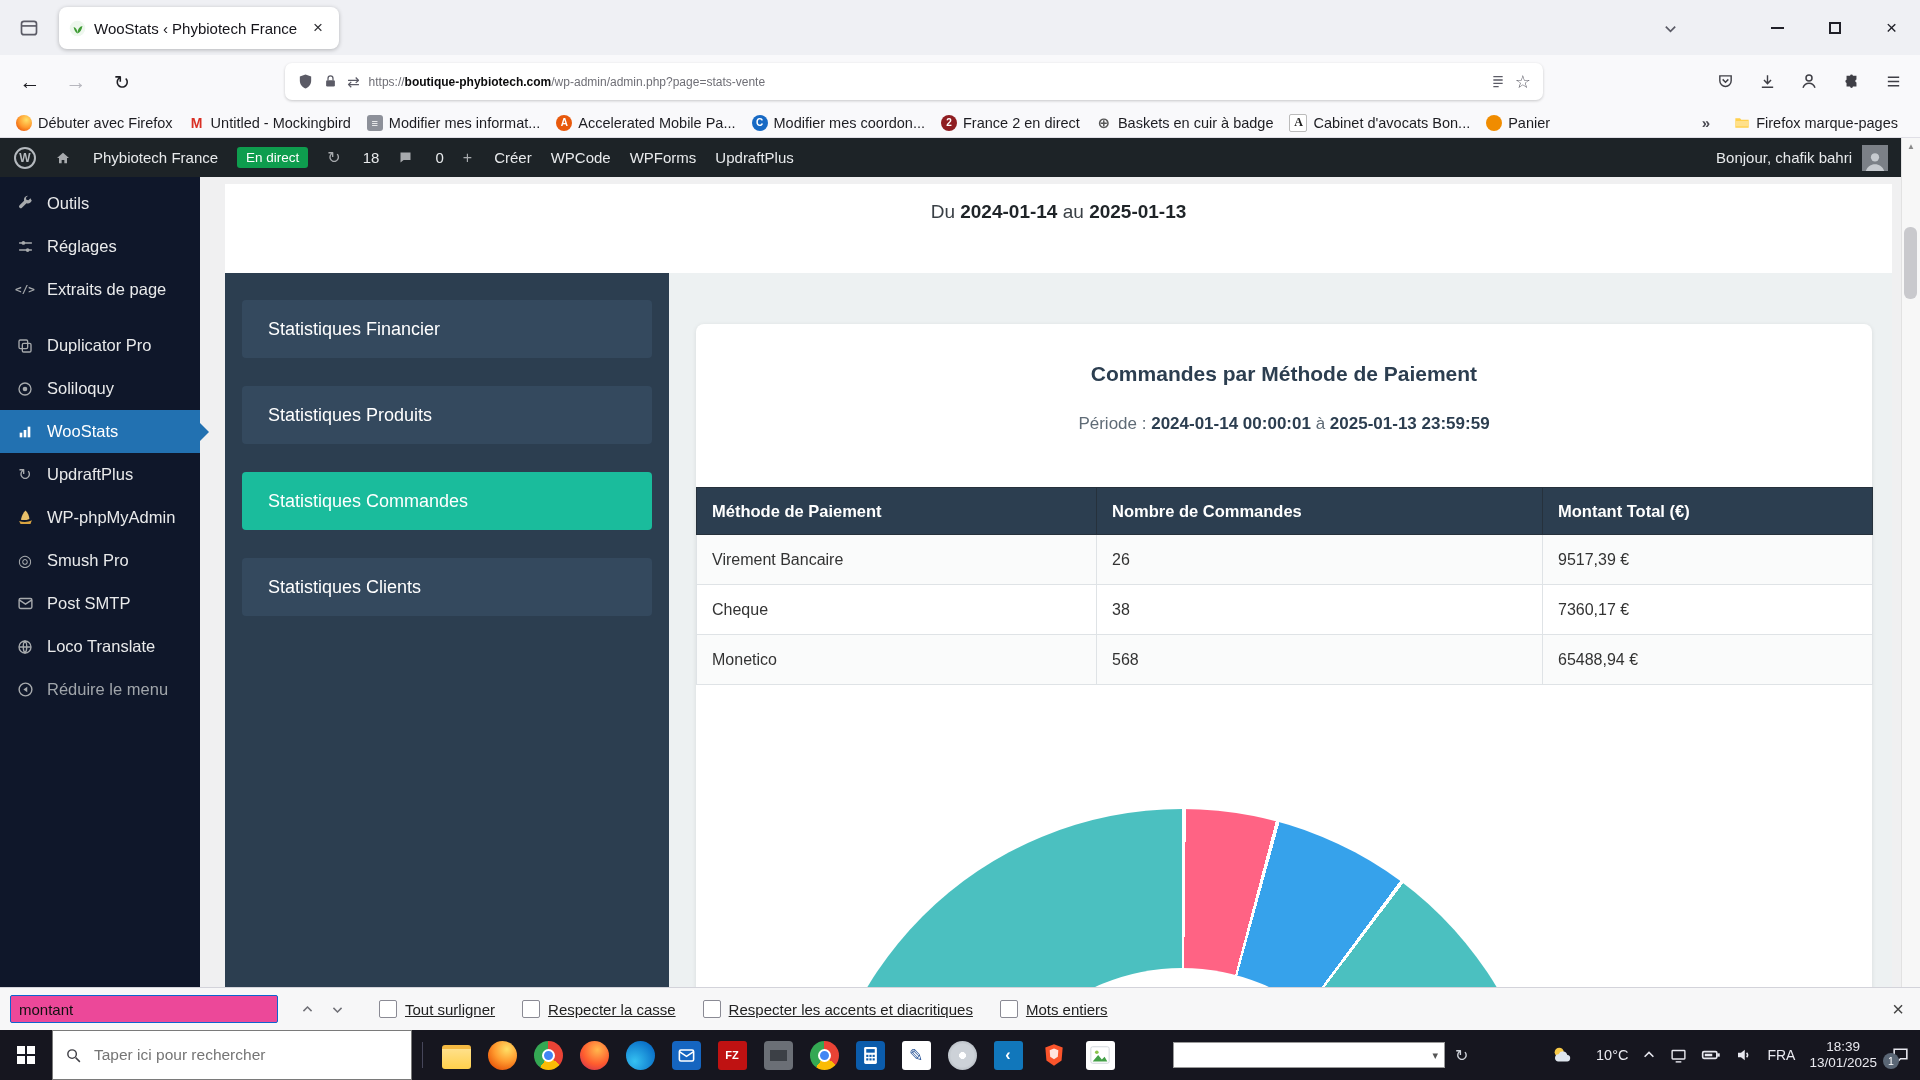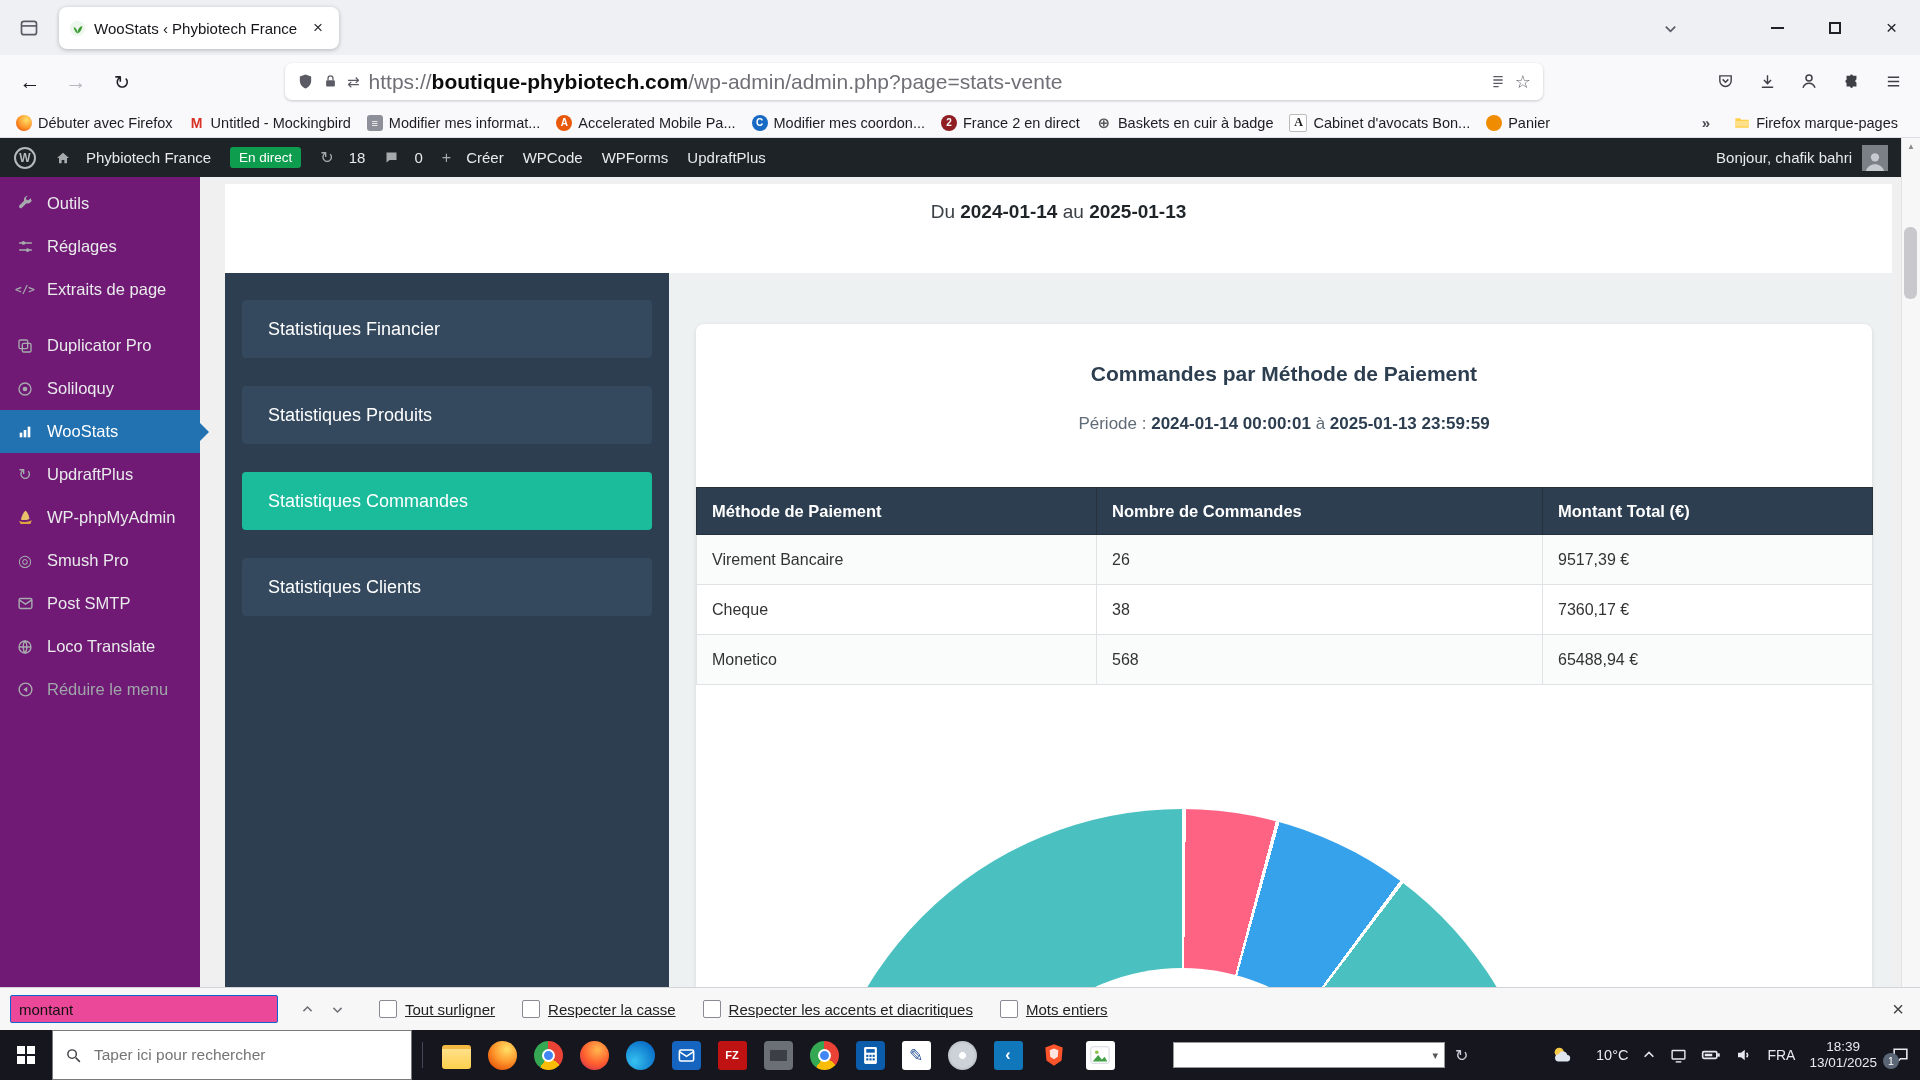--- a/index.html
+++ b/index.html
@@ -18,21 +18,21 @@
   .winbtn{width:57px;height:100%;display:flex;align-items:center;justify-content:center;color:#202028;font-size:19px}
   .win-min-bar{width:13px;height:2px;background:#202028}
   .win-max-box{width:12px;height:12px;border:2px solid #202028;box-sizing:border-box}
 
   
   .navbar{position:absolute;top:55px;left:0;width:100%;height:53px;background:#f9f9fb;border-bottom:1px solid #e3e2e8}
   .navbtn{position:absolute;top:9px;width:36px;height:36px;border-radius:6px;display:flex;align-items:center;justify-content:center;font-size:21px;color:#1f1f24}
   .nb-back{left:12px}.nb-fwd{left:58px;color:#b7b7be}.nb-reload{left:104px;font-size:19px}
   .urlbar{position:absolute;left:285px;top:8px;width:1258px;height:37px;background:#fff;border-radius:7px;
     box-shadow:0 1px 3px rgba(0,0,0,.2);display:flex;align-items:center;padding:0 12px;box-sizing:border-box;gap:9px}
-  .url-text{display:flex;white-space:nowrap;overflow:hidden;font-size:21px}
+  .url-text{display:flex;white-space:nowrap;overflow:hidden;font-size:12px}
   .url-scheme,.url-path{color:#6f6f76}.url-domain{color:#0c0c0d;font-weight:700}
   .url-spacer{flex:1}
   .perm-glyph{color:#5b5b66;font-size:15px}
   .nav-right{position:absolute;right:10px;top:9px;display:flex;gap:8px}
   .navicon{width:34px;height:34px;display:flex;align-items:center;justify-content:center;border-radius:6px;color:#3f3f46;font-size:18px}
 
   
   .bmbar{position:absolute;top:108px;left:0;width:100%;height:30px;background:#f9f9fb;border-bottom:1px solid #e0dfe6;
     display:flex;align-items:center;padding-left:8px;box-sizing:border-box;font-size:14.5px;color:#1d1d22}
   .bm{display:flex;align-items:center;gap:6px;padding:2px 8px;border-radius:4px;white-space:nowrap}
@@ -49,30 +49,30 @@
   .ic-panier{background:#f08c00}
   .bm-right{margin-left:auto;display:flex;align-items:center;gap:12px;padding-right:14px}
   .bm-chev{font-size:15px;color:#4a4a52;font-weight:700;padding:0 4px}
 
   
   .viewport{position:absolute;top:138px;left:0;width:100%;height:849px;background:#f0f0f1;overflow:hidden}
 
   
   .adminbar{position:absolute;top:0;left:0;right:18px;height:39px;background:#1d2327;color:#e8eaec;
     display:flex;align-items:center;font-size:15px;gap:19px;padding:0 14px;box-sizing:border-box}
-  .ab-item{display:flex;align-items:center;gap:15px;white-space:nowrap}
+  .ab-item{display:flex;align-items:center;gap:22px;white-space:nowrap}
   .wp-logo{width:22px;height:22px;border:2px solid #b4b9be;border-radius:50%;display:flex;align-items:center;justify-content:center;
     color:#b4b9be;font-size:12px;font-weight:700;box-sizing:border-box}
   .ab-badge{background:#0e9d4e;color:#fff;padding:3px 9px;border-radius:3px;font-size:13.5px}
   .ab-glyph{color:#a7aaad;font-size:16px}
   .ab-right{margin-left:auto;display:flex;align-items:center;gap:10px}
   .ab-avatar{width:26px;height:26px;background:#7b8087;flex:none;display:flex;align-items:flex-end;justify-content:center}
 
   
-  .wps{position:absolute;left:0;top:39px;bottom:0;width:200px;background:#701a75;padding-top:5px;box-sizing:border-box}
+  .wps{position:absolute;left:0;top:39px;bottom:0;width:200px;background:#0f172a;padding-top:5px;box-sizing:border-box}
   .wps-item{position:relative;height:43px;display:flex;align-items:center;gap:11px;padding-left:14px;color:#e9eaeb;font-size:16.5px;white-space:nowrap}
   .wicon{width:22px;display:flex;justify-content:center;align-items:center;color:#a7aaad;font-size:16px;flex:none}
   .wicon .mono{font-family:"DejaVu Sans Mono",monospace;font-size:11px;font-weight:700}
   .wps-item.active{background:#2271b1;color:#fff}
   .wps-item.active .wicon{color:#fff}
   .wps-item.active::after{content:"";position:absolute;right:-9px;top:50%;margin-top:-9px;
     border:9px solid transparent;border-left:9px solid #2271b1;border-right:0}
   .wps-sep{height:13px}
   .wps-collapse{color:#a0a5aa}
 

